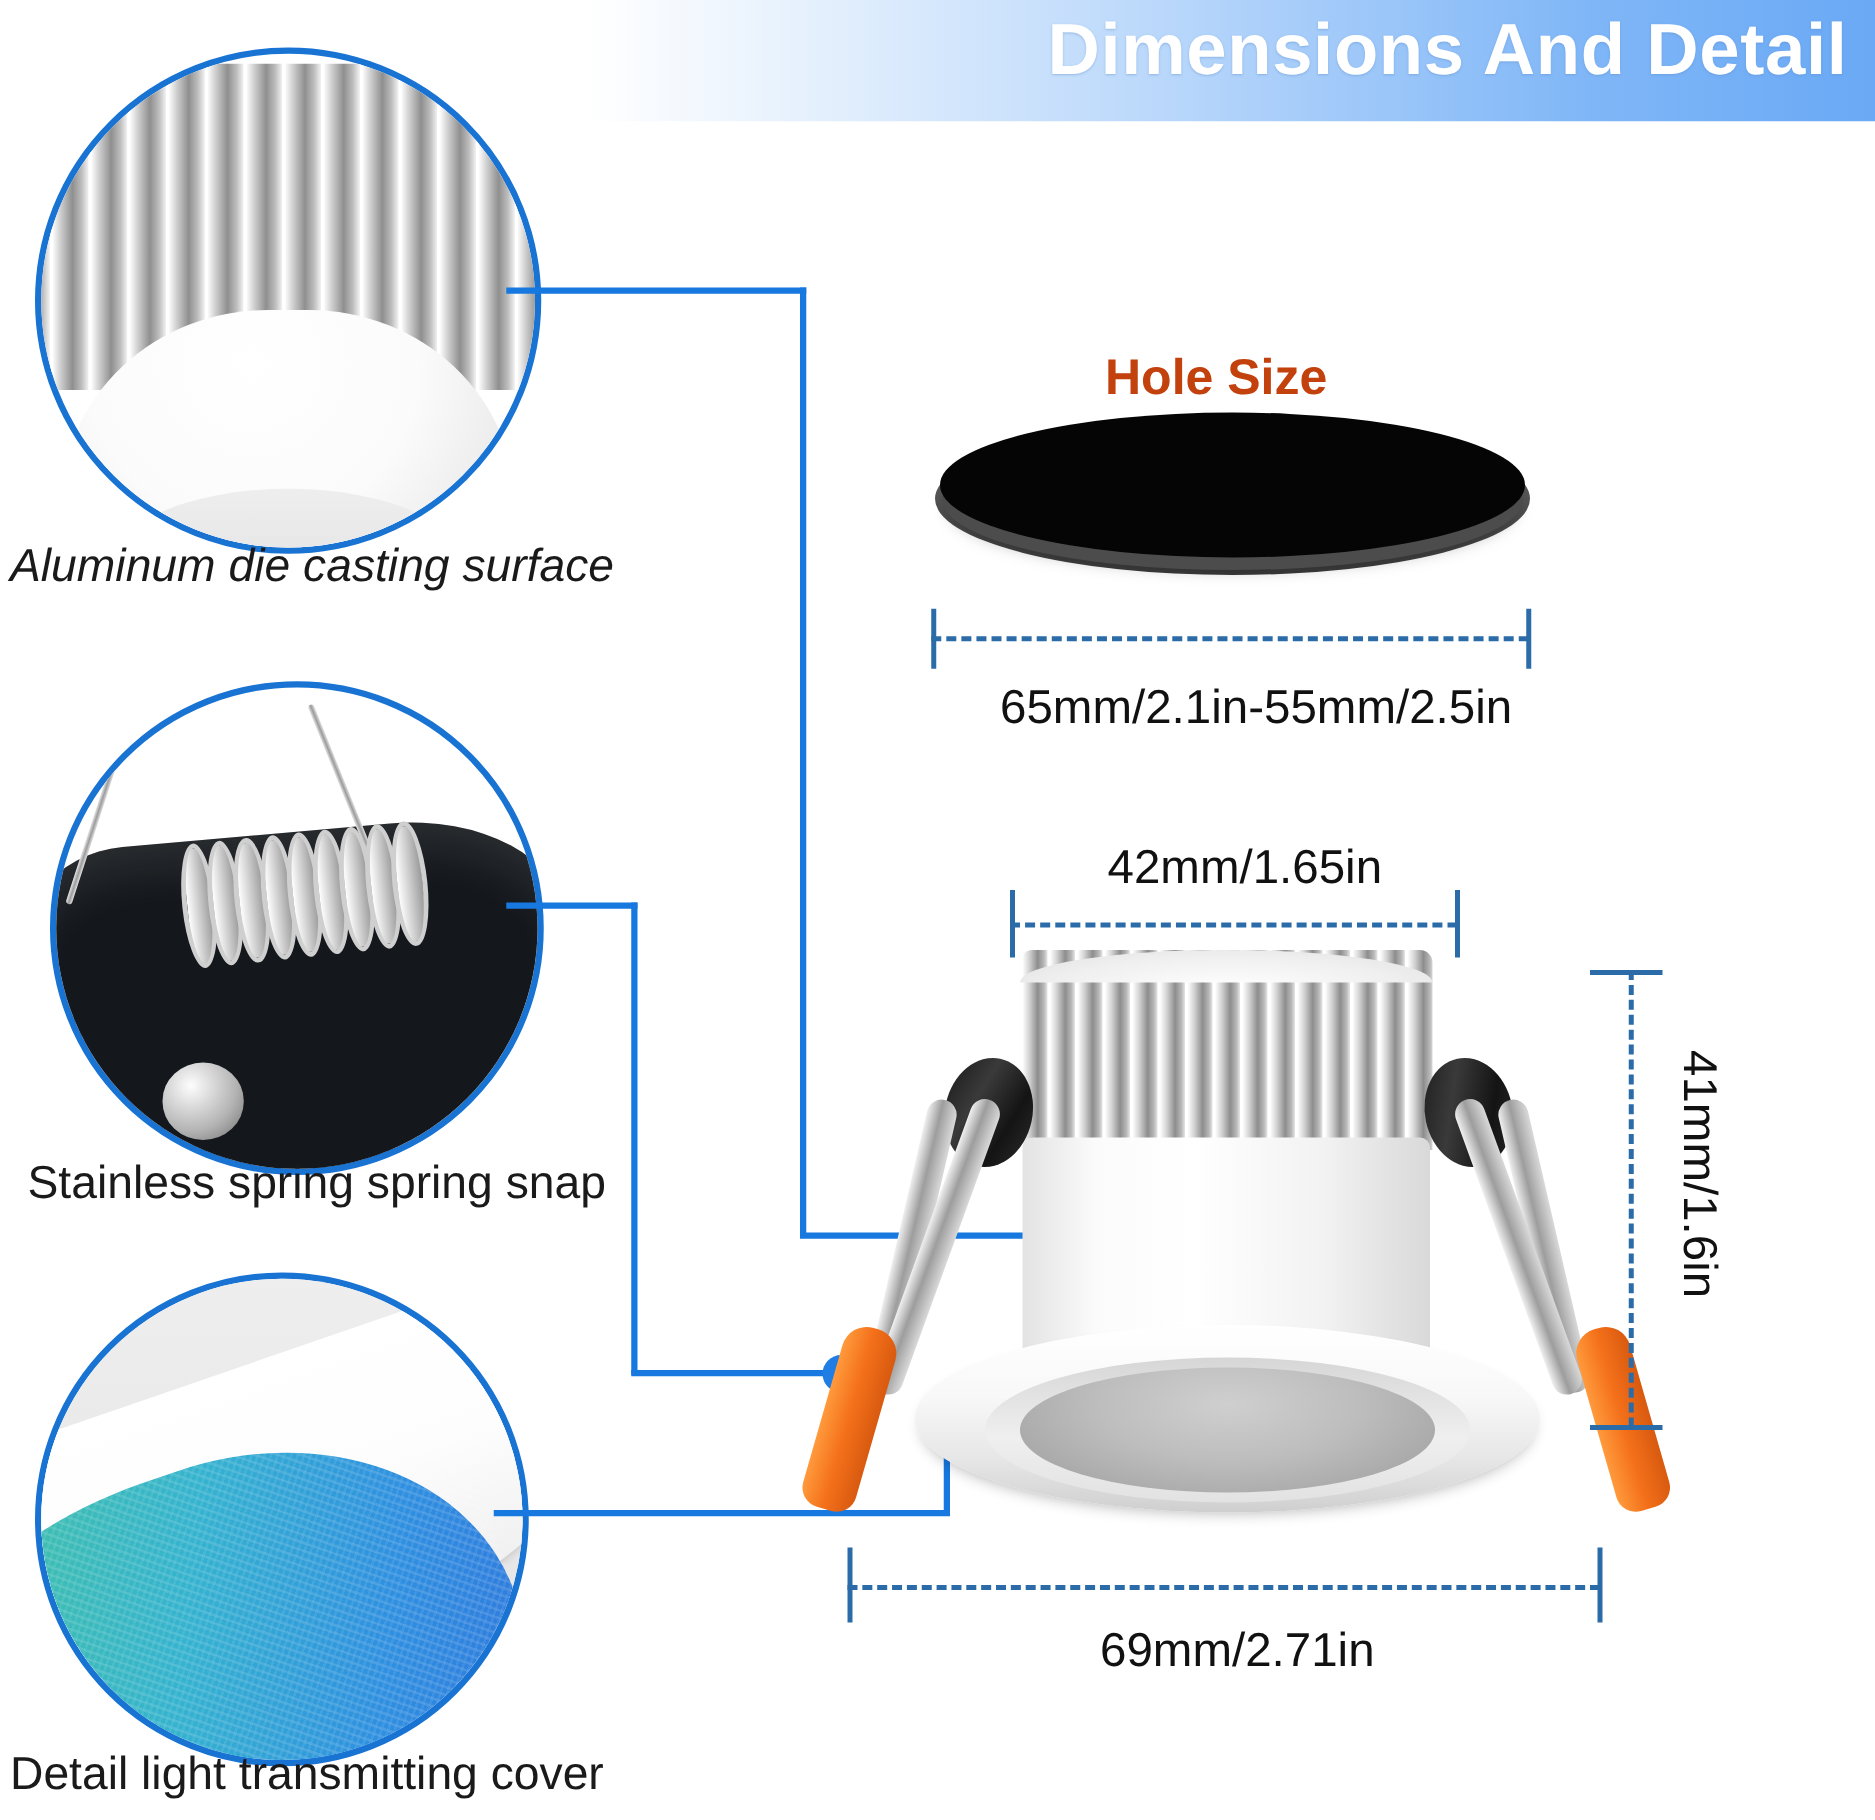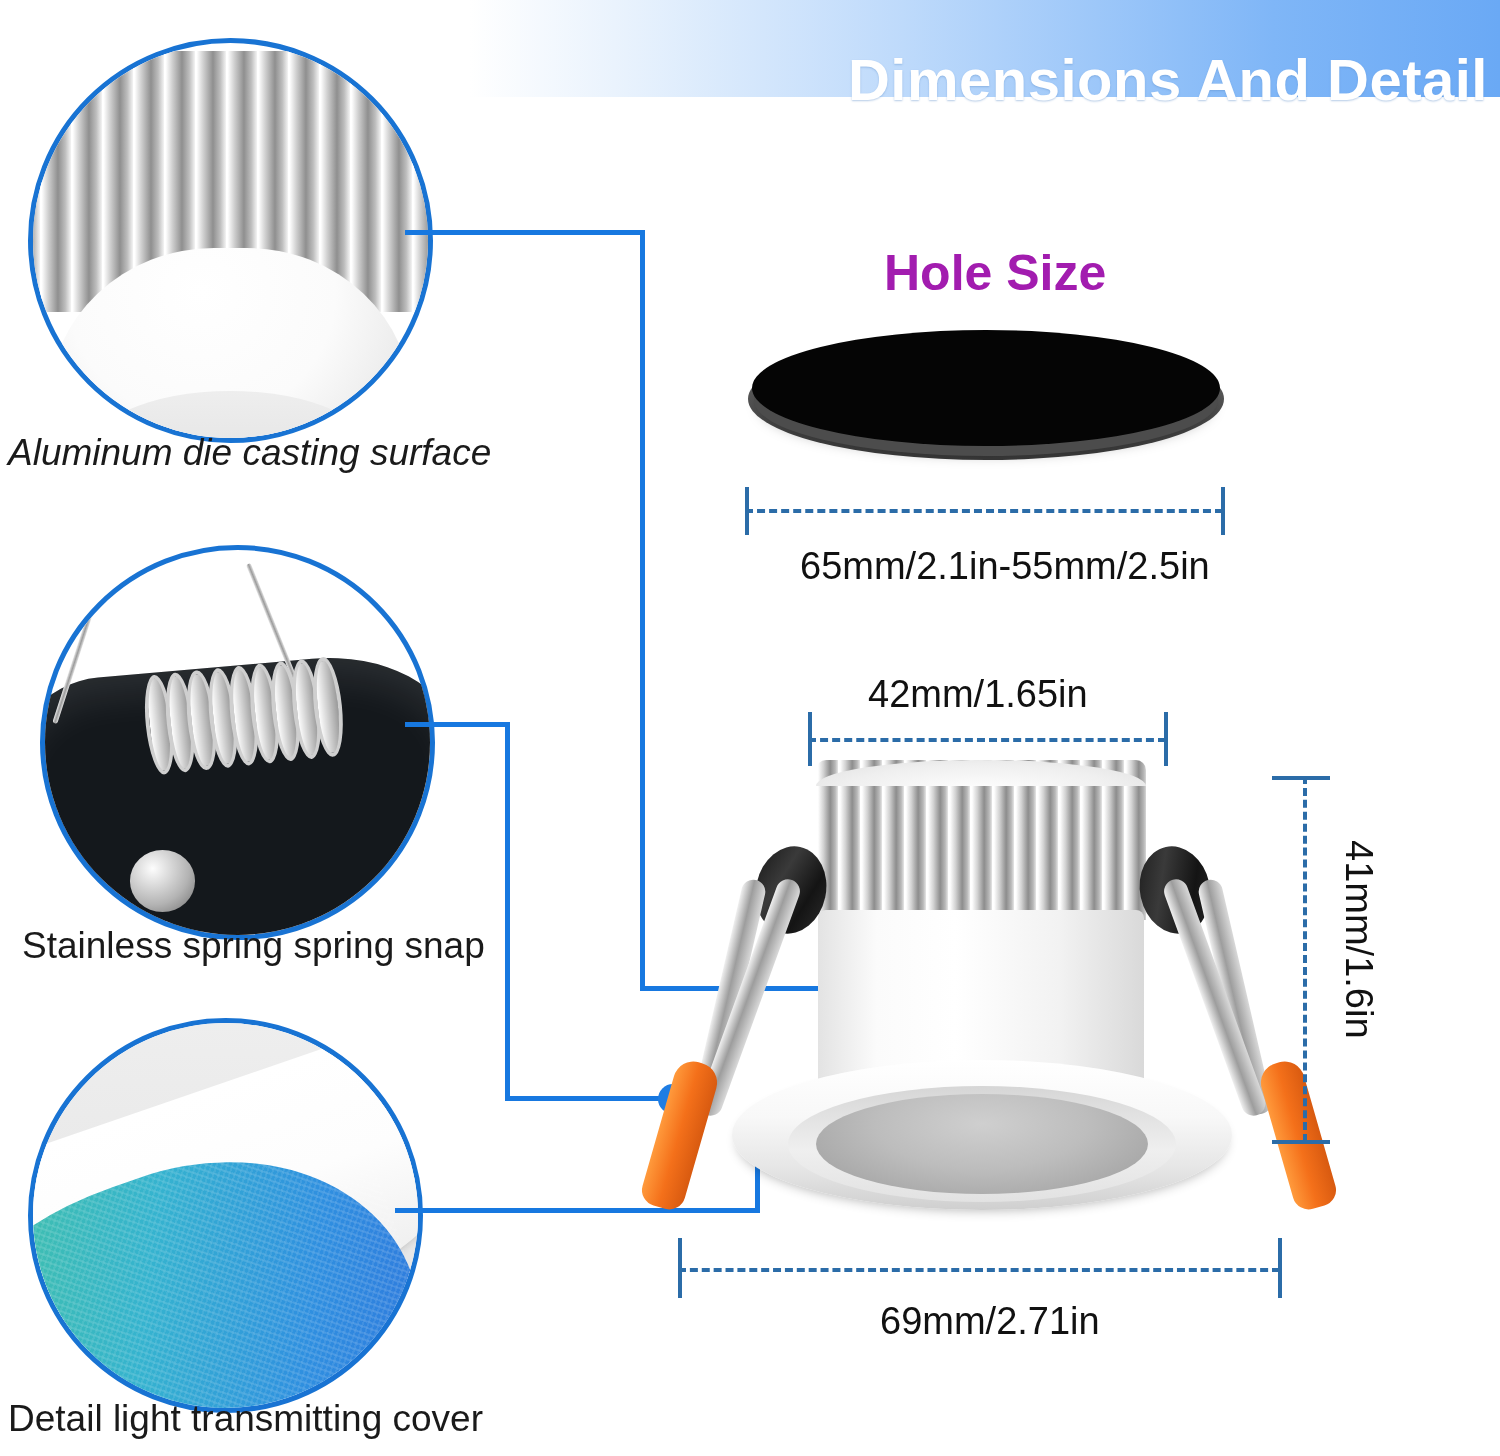--- a/index.html
+++ b/index.html
@@ -2,23 +2,23 @@
 <html><head>
 <meta charset="utf-8">
 <style>
   html,body{margin:0;padding:0;background:#ffffff;}
   body{width:1500px;height:1456px;position:relative;overflow:hidden;
        font-family:"Liberation Sans", sans-serif;color:#111;}
 
   
   .banner{position:absolute;left:470px;top:0;width:1030px;height:97px;
           background:linear-gradient(to right,#ffffff 0%,#eaf3fd 14%,#bedafb 42%,#7fb6f7 78%,#6aa9f5 100%);}
-  .banner-text{position:absolute;right:12px;top:6px;
+  .banner-text{position:absolute;right:22px;top:6px;
           font-size:58px;font-weight:bold;color:#ffffff;letter-spacing:.5px;
-          white-space:nowrap;text-shadow:0 1px 2px rgba(90,140,200,.45);margin-top:40px;}
+          white-space:nowrap;text-shadow:0 1px 2px rgba(90,140,200,.45);}
 
   
   .inset{position:absolute;border-radius:50%;border:5px solid #1873d3;
          overflow:hidden;background:#fff;}
   .caption{position:absolute;font-size:37px;color:#1a1a1a;white-space:nowrap;}
 
   
   .hs-wrap{position:absolute;left:-6%;top:2%;width:112%;height:66%;}
   .hs-fin{position:absolute;top:0;height:100%;
           background:linear-gradient(to right,#fdfdfd 0%,#cfcfcf 22%,#8f8f8f 55%,#bdbdbd 80%,#f4f4f4 100%);
@@ -61,21 +61,21 @@
   .cv-tex{position:absolute;inset:0;opacity:.25;
           background:repeating-linear-gradient(38deg,rgba(255,255,255,.55) 0 2px,rgba(255,255,255,0) 2px 6px),
                      repeating-linear-gradient(128deg,rgba(255,255,255,.35) 0 2px,rgba(255,255,255,0) 2px 5px);}
 
   
   .lead{position:absolute;background:#1778e0;}
   .lead-h{height:5px;} .lead-v{width:5px;}
   .dot{position:absolute;width:30px;height:30px;border-radius:50%;background:#1f7de3;}
 
   
-  .hole-title{position:absolute;font-size:50px;font-weight:bold;color:#a21caf;}
+  .hole-title{position:absolute;font-size:40px;font-weight:bold;color:#c2410c;margin-top:36px;}
   .hole-disc{position:absolute;border-radius:50%;
              background:#050505;box-shadow:0 12px 0 -2px #4c4c4c,0 16px 14px -8px rgba(0,0,0,.35);}
   .hole-edge{position:absolute;border-radius:50%;
              background:linear-gradient(to bottom,#6b6b6b,#3a3a3a);}
 
   
   .dimline{position:absolute;border-top:4px dashed #2b6ca8;}
   .dimline-v{position:absolute;border-left:4px dashed #2b6ca8;}
   .tick{position:absolute;background:#2b6ca8;}
   .tick-v{width:4px;} .tick-h{height:4px;}
@@ -188,21 +188,21 @@
 <div class="hole-title" style="left:884px;top:244px;">Hole Size</div>
 
 <div class="hole-edge" style="left:748px;top:338px;width:476px;height:122px;"></div>
 <div class="hole-disc" style="left:752px;top:330px;width:468px;height:116px;"></div>
 
 <div class="tick tick-v" style="left:745px;top:487px;height:48px;"></div>
 <div class="tick tick-v" style="left:1221px;top:487px;height:48px;"></div>
 <div class="dimline" style="left:745px;top:509px;width:478px;"></div>
 <div class="dimtext" style="left:800px;top:545px;">65mm/2.1in-55mm/2.5in</div>
 
-<div class="dimtext" style="left:868px;top:673px;">42mm/1.65in</div>
+<div class="dimtext" style="left:886px;top:673px;">42mm/1.65in</div>
 <div class="tick tick-v" style="left:808px;top:712px;height:54px;"></div>
 <div class="tick tick-v" style="left:1164px;top:712px;height:54px;"></div>
 <div class="dimline" style="left:808px;top:738px;width:358px;"></div>
 
 <div class="prod">
 
   <div class="fins">
     <div class="fin" style="left:0px;width:21px;"></div>
     <div class="fin" style="left:22px;width:21px;"></div>
     <div class="fin" style="left:44px;width:21px;"></div>

